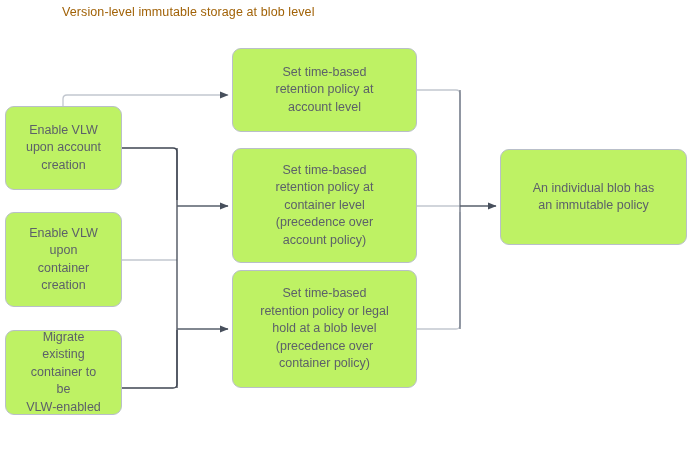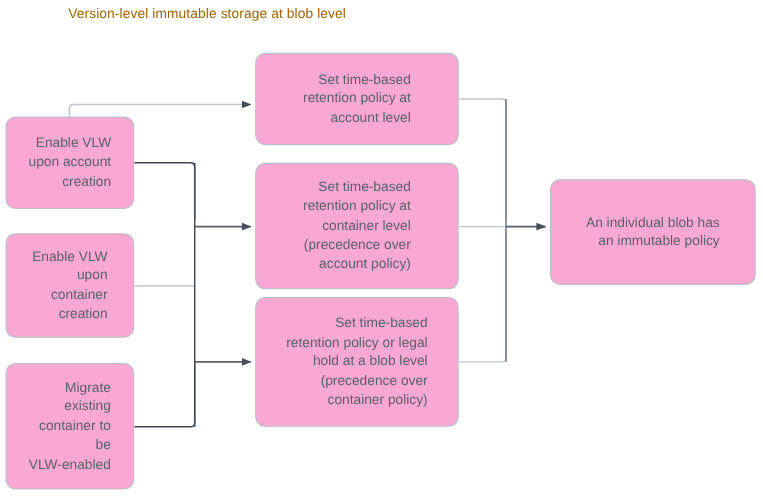--- a/index.html
+++ b/index.html
@@ -32,48 +32,48 @@
     font-size: 12.5px;
     color: #a16207;
     letter-spacing: 0.1px;
     white-space: nowrap;
   }
   .node {
     position: absolute;
     box-sizing: border-box;
     border: 1.2px solid #b9bfc9;
     border-radius: 9px;
-    background: #f9a8d4;
+    background: #bef264;
     display: flex;
     align-items: center;
     justify-content: center;
-    text-align: right;
+    text-align: center;
     color: #5c6169;
     font-size: 12.5px;
     line-height: 17.5px;
     padding: 2px 6px;
     z-index: 2;
   }
   .node-text {
     display: block;
     white-space: pre-line;
   }
 
   
   #n-acct-create   { left: 5px;   top: 106px; width: 117px; height: 84px; }
   #n-cont-create   { left: 5px;   top: 212px; width: 117px; height: 95px; }
-  #n-migrate       { left: 5px;   top: 330px; width: 117px; height: 115px; }
+  #n-migrate       { left: 5px;   top: 330px; width: 117px; height: 85px; }
 
   
   #n-policy-acct   { left: 232px; top: 48px;  width: 185px; height: 84px; }
   #n-policy-cont   { left: 232px; top: 148px; width: 185px; height: 115px; }
   #n-policy-blob   { left: 232px; top: 270px; width: 185px; height: 118px; }
 
   
-  #n-result        { left: 500px; top: 163px; width: 187px; height: 96px; }
+  #n-result        { left: 500px; top: 149px; width: 187px; height: 96px; }
 </style>
 </head>
 <body>
 
 <div id="canvas">
 
   <div class="title">Version-level immutable storage at blob level</div>
 
   <svg id="wires" viewBox="0 0 694 452" width="694" height="452" xmlns="http://www.w3.org/2000/svg">
     <defs>

